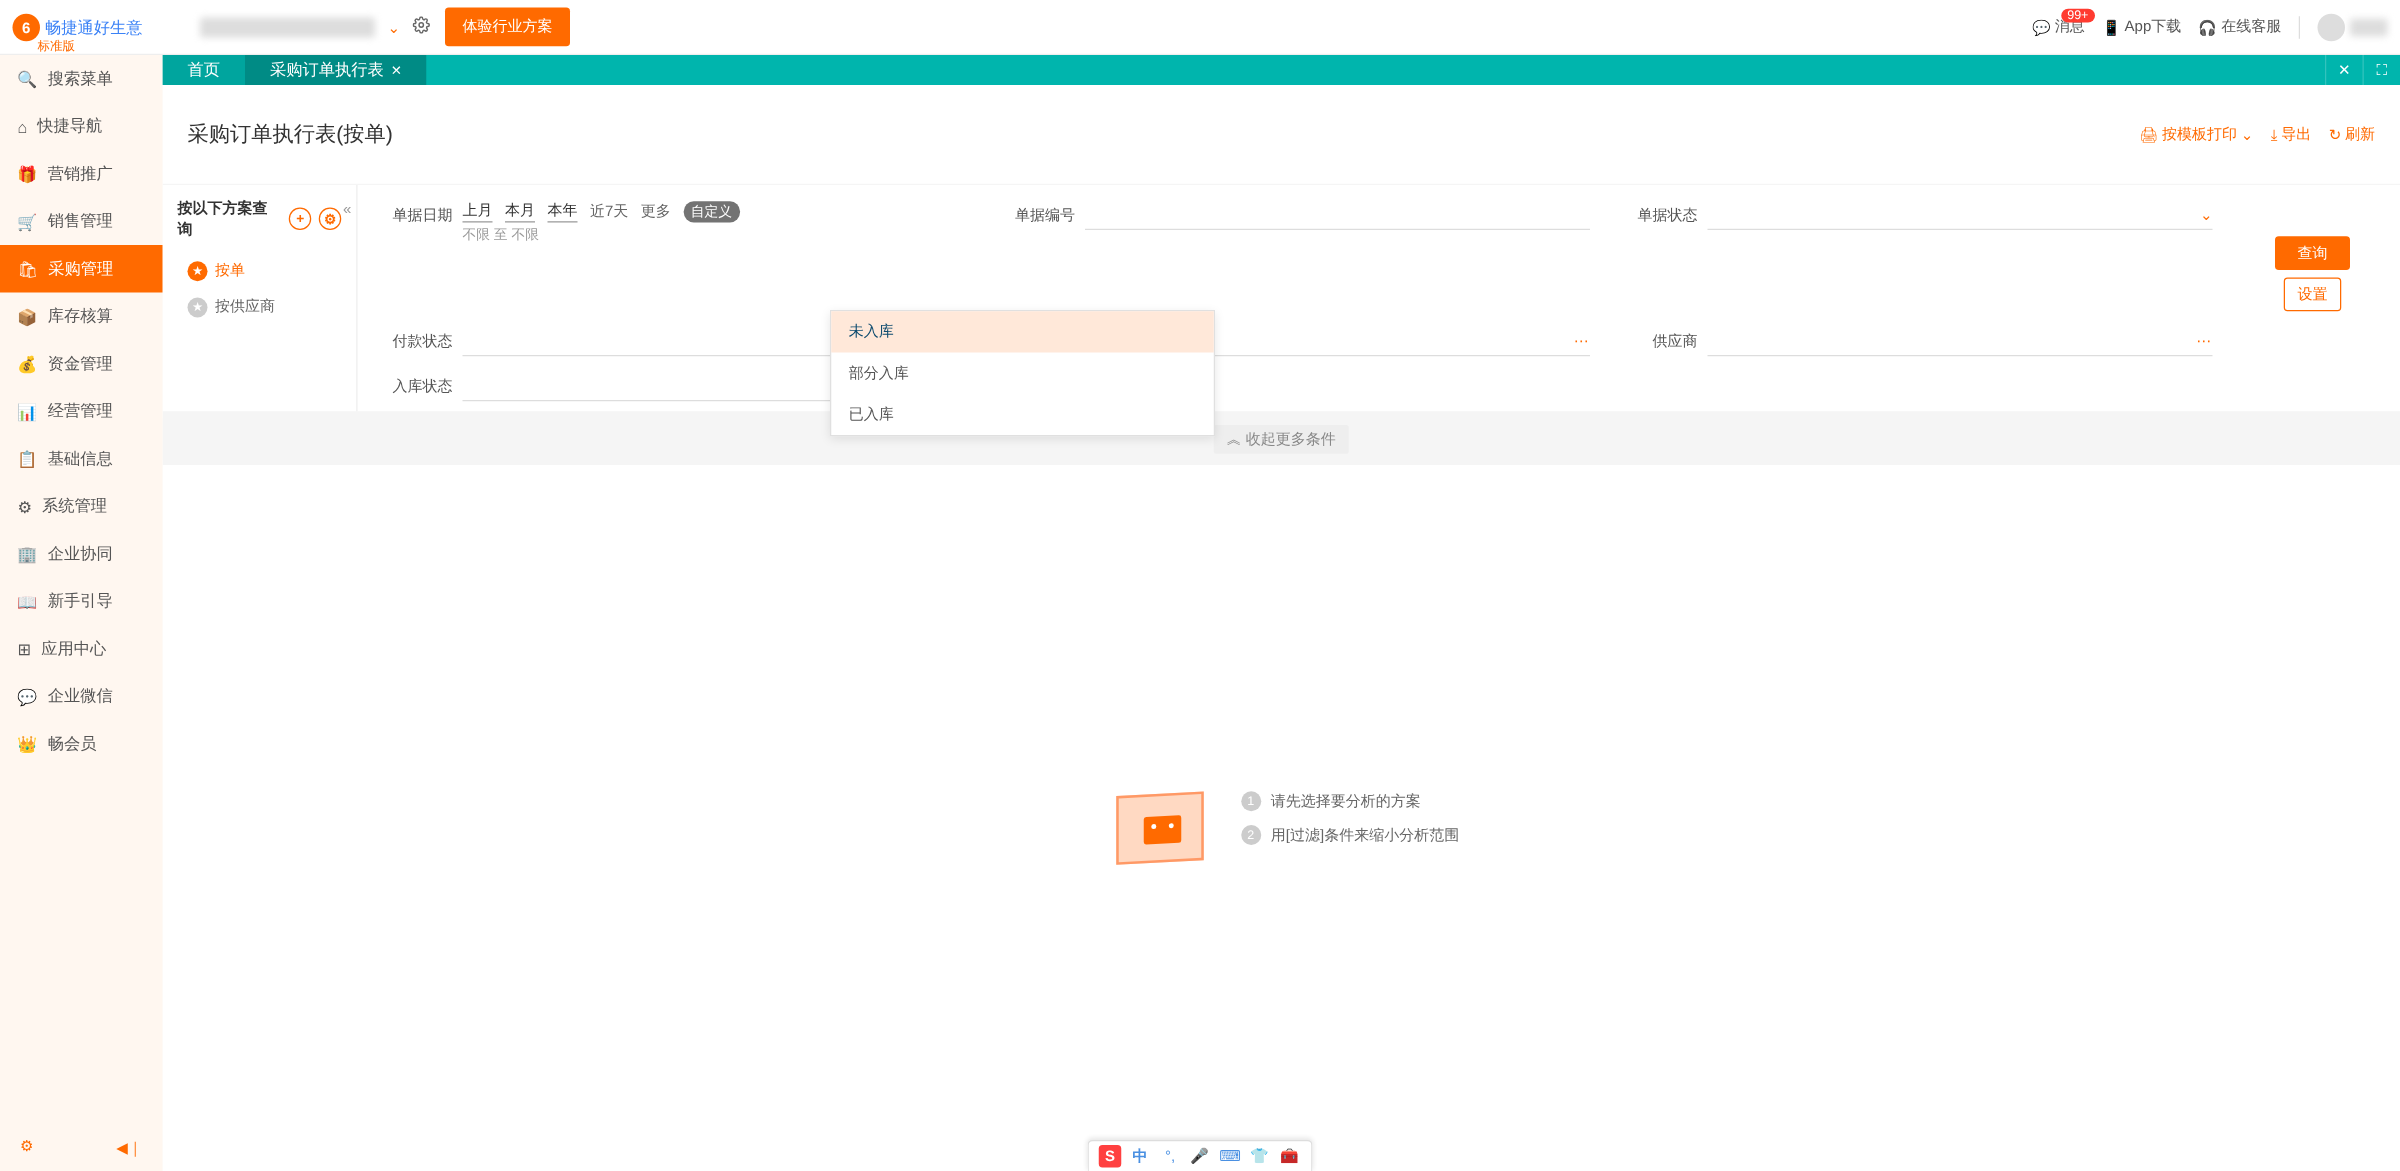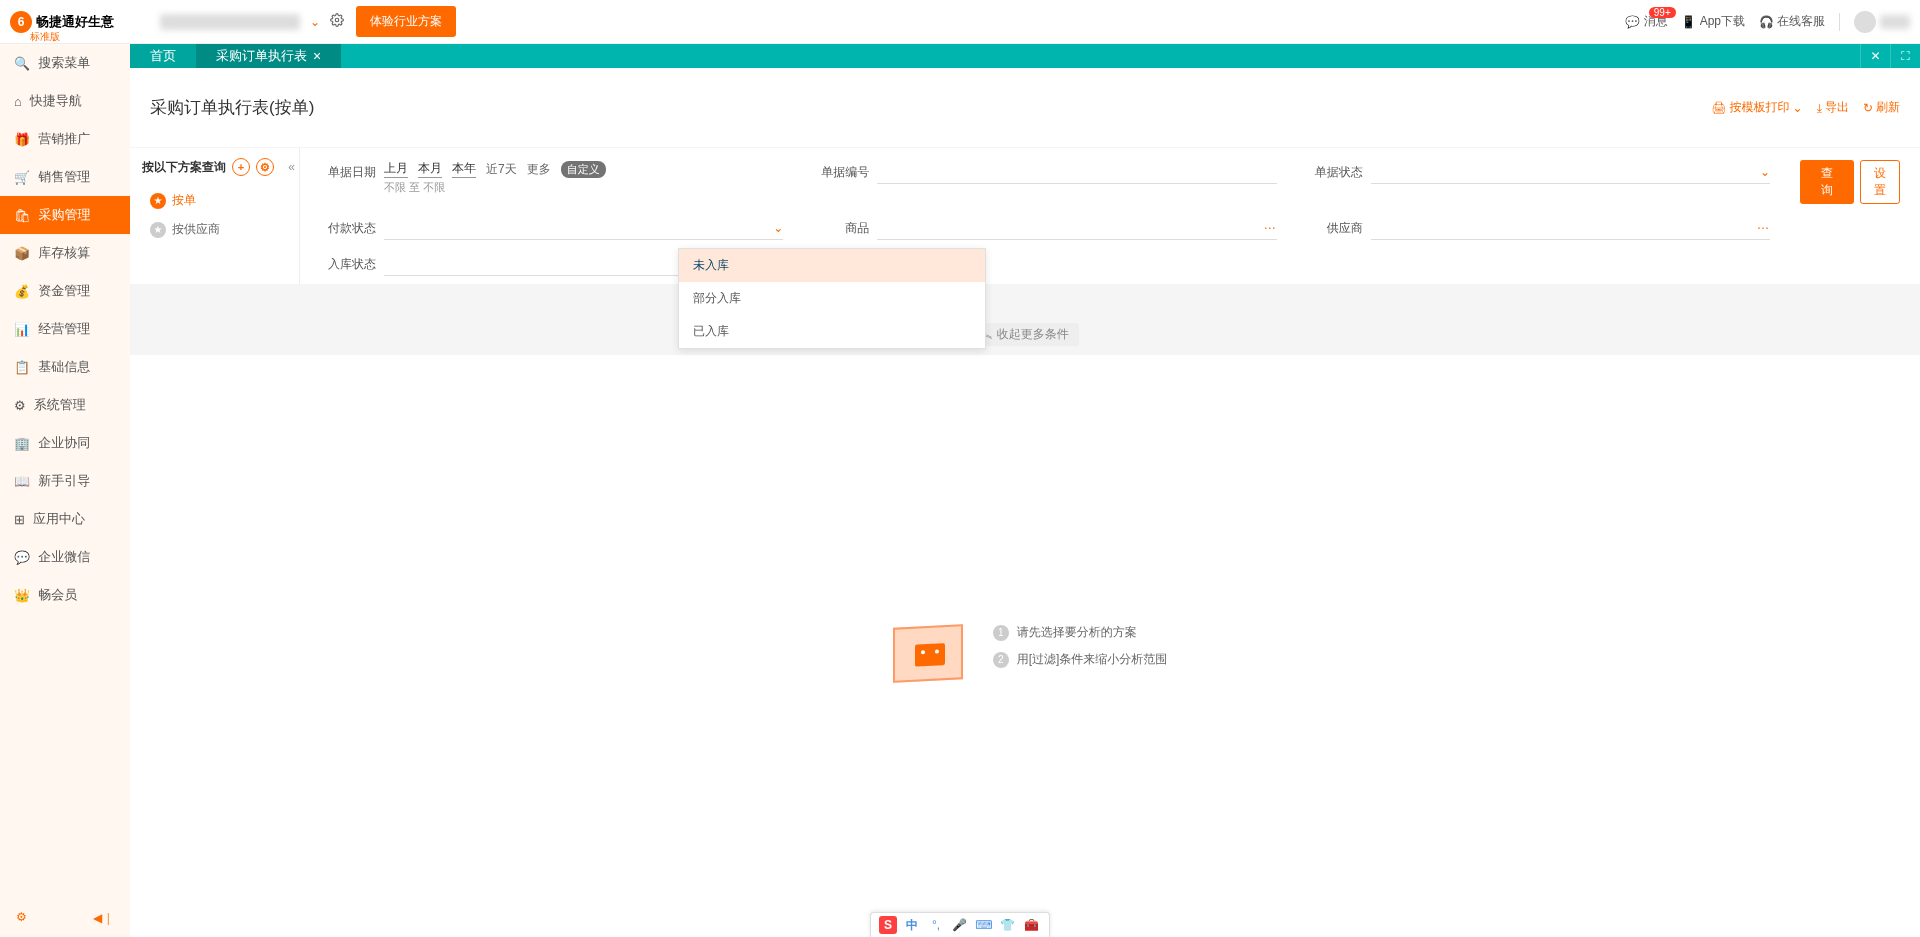--- a/index.html
+++ b/index.html
@@ -2,21 +2,21 @@
 <html><head>
 <meta charset="utf-8">
 <style>
 * { margin: 0; padding: 0; box-sizing: border-box; }
 body { font-family: "Microsoft YaHei", Arial, sans-serif; font-size: 12px; color: #333; background: #fff; overflow: hidden; }
 
 
 .top-header { height: 44px; display: flex; align-items: center; padding: 0 10px; border-bottom: 1px solid #eee; }
 .logo-area { display: flex; align-items: center; width: 130px; }
 .logo-icon { width: 22px; height: 22px; background: #ff6a00; border-radius: 50%; display: flex; align-items: center; justify-content: center; color: #fff; font-weight: bold; margin-right: 4px; }
-.logo-text { color: #000000; font-size: 13px; font-weight: 700; }
+.logo-text { color: #3b82f6; font-size: 13px; font-weight: 400; }
 .logo-sub { color: #ff6a00; font-size: 10px; position: absolute; top: 30px; left: 30px; }
 .company-select { display: flex; align-items: center; color: #999; margin-left: 20px; }
 .company-blur { filter: blur(3px); background: #ddd; width: 140px; height: 16px; border-radius: 2px; }
 .chevron-down { color: #ff6a00; margin: 0 10px; }
 .gear { color: #666; margin-right: 12px; cursor: pointer; }
 .orange-btn { background: #ff6a00; color: #fff; border: none; padding: 7px 14px; border-radius: 3px; cursor: pointer; font-size: 12px; }
 .spacer { flex: 1; }
 .header-right { display: flex; align-items: center; gap: 14px; color: #555; font-size: 12px; }
 .header-item { display: flex; align-items: center; gap: 3px; cursor: pointer; position: relative; }
 .badge { background: #ff3b30; color: #fff; border-radius: 8px; padding: 0 5px; font-size: 10px; position: absolute; top: -6px; right: -8px; }
@@ -49,21 +49,21 @@
 
 
 .page-header { background: #fff; padding: 28px 20px; display: flex; align-items: center; }
 .page-title { font-size: 17px; color: #333; }
 .page-actions { margin-left: auto; display: flex; align-items: center; gap: 14px; color: #666; font-size: 12px; }
 .pa-item { display: flex; align-items: center; gap: 3px; cursor: pointer; }
 .pa-item.orange { color: #ff6a00; }
 
 
 .filter-wrapper { display: flex; background: #fff; margin-top: 1px; }
-.filter-left { width: 170px; border-right: 1px solid #eee; padding: 10px 0; position: relative; }
+.filter-left { width: 156px; border-right: 1px solid #eee; padding: 10px 0; position: relative; }
 .filter-left-title { display: flex; align-items: center; padding: 0 12px 10px; font-size: 12px; font-weight: 600; gap: 6px; }
 .small-circle-btn { width: 18px; height: 18px; border: 1px solid #ff6a00; border-radius: 50%; color: #ff6a00; display: flex; align-items: center; justify-content: center; font-size: 11px; cursor: pointer; }
 .collapse-handle { position: absolute; right: 4px; top: 12px; color: #999; cursor: pointer; }
 .scheme-item { display: flex; align-items: center; padding: 6px 20px; gap: 6px; color: #666; cursor: pointer; font-size: 12px; }
 .scheme-item.active { color: #ff6a00; }
 .scheme-icon { width: 16px; height: 16px; border-radius: 50%; display: flex; align-items: center; justify-content: center; font-size: 10px; }
 .scheme-item.active .scheme-icon { background: #ff6a00; color: #fff; }
 .scheme-item:not(.active) .scheme-icon { background: #ccc; color: #fff; }
 
 .filter-right { flex: 1; padding: 12px 20px 8px; position: relative; }
@@ -74,31 +74,31 @@
 .date-ranges { display: flex; gap: 10px; align-items: center; color: #666; font-size: 12px; }
 .date-ranges span { cursor: pointer; }
 .date-ranges .hl { color: #333; border-bottom: 1px solid #999; }
 .custom-pill { background: #737373; color: #fff; padding: 1px 6px; border-radius: 8px; font-size: 11px; }
 .date-sub { color: #999; font-size: 11px; margin-top: 2px; }
 .select-box { border-bottom: 1px solid #ddd; height: 24px; display: flex; align-items: center; justify-content: flex-end; cursor: pointer; }
 .select-box .arrow { color: #ff6a00; }
 .select-box .more { color: #ff6a00; letter-spacing: 1px; }
 .select-box.open .arrow-circle { width: 16px; height: 16px; background: #ff8c42; border-radius: 50%; color: #fff; display: flex; align-items: center; justify-content: center; font-size: 10px; }
 
-.action-col { display: flex; flex-direction: row; gap: 6px; align-items: center; }
+.action-col { display: flex; flex-direction: column; gap: 6px; align-items: center; margin-top: 29px; }
 .btn-query { background: #ff6a00; color: #fff; border: none; padding: 5px 18px; border-radius: 3px; cursor: pointer; font-size: 12px; }
 .btn-settings { background: #fff; color: #ff6a00; border: 1px solid #ff6a00; padding: 4px 10px; border-radius: 3px; cursor: pointer; font-size: 12px; }
 
 
 .dropdown { position: absolute; left: 378px; top: 100px; width: 308px; background: #fff; border: 1px solid #e0e0e0; box-shadow: 0 2px 8px rgba(0,0,0,0.1); z-index: 100; }
 .dropdown-item { padding: 8px 14px; cursor: pointer; font-size: 12px; color: #555; }
 .dropdown-item.hover { background: #ffe8d9; color: #0c4a6e; }
 
 .collapse-bar { background: #f5f5f5; text-align: center; padding: 5px; color: #888; font-size: 12px; cursor: pointer; margin-top: 6px; }
-.collapse-bar-inner { background: #eee; display: inline-block; padding: 3px 10px; border-radius: 2px; margin-top: 28px; }
+.collapse-bar-inner { background: #eee; display: inline-block; padding: 3px 10px; border-radius: 2px; }
 
 
 .empty-state { flex: 1; background: #fff; margin-top: 4px; display: flex; align-items: center; justify-content: center; gap: 20px; }
 .empty-illustration { width: 90px; height: 80px; position: relative; }
 .box3d { width: 70px; height: 55px; background: #ffd9c2; border: 2px solid #ff9966; position: absolute; bottom: 5px; left: 10px; transform: skewY(-3deg); }
 .box-face { position: absolute; width: 30px; height: 22px; background: #ff6a00; left: 20px; top: 16px; border-radius: 2px; }
 .box-dots { position: absolute; width: 4px; height: 4px; background: #fff; border-radius: 50%; }
 .empty-steps { display: flex; flex-direction: column; gap: 10px; }
 .empty-step { display: flex; align-items: center; gap: 8px; color: #666; font-size: 12px; }
 .step-num { width: 16px; height: 16px; background: #ccc; color: #fff; border-radius: 50%; display: flex; align-items: center; justify-content: center; font-size: 10px; }

